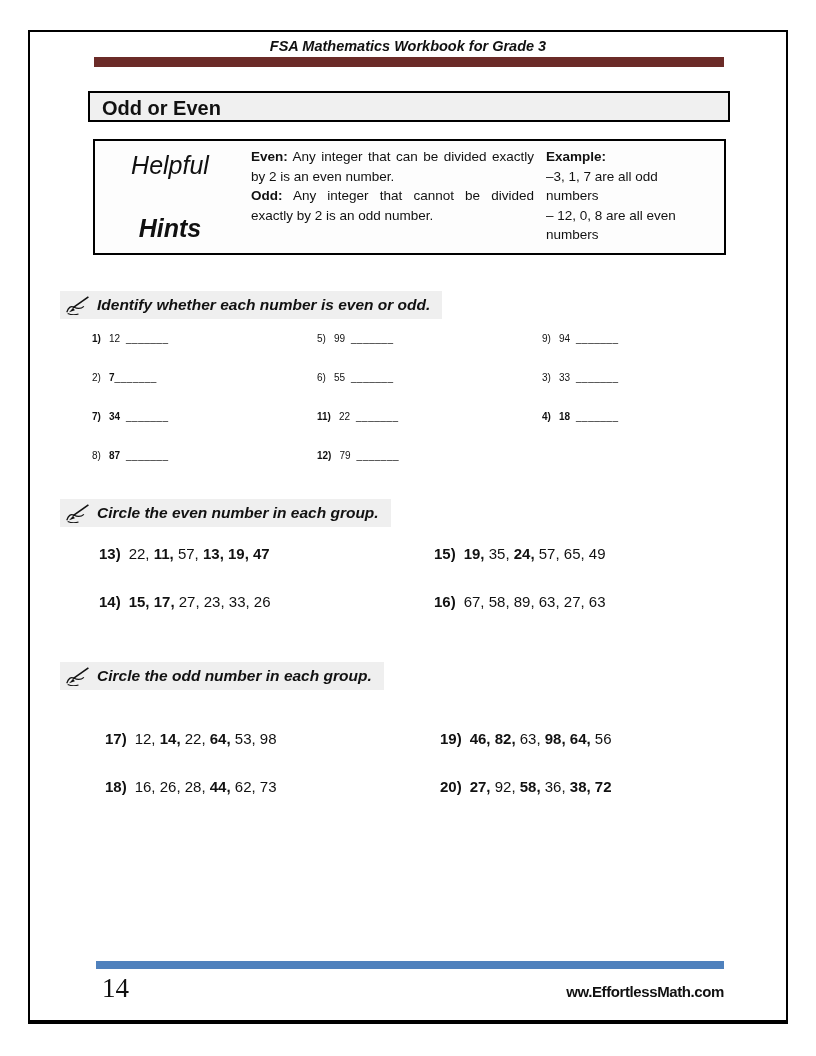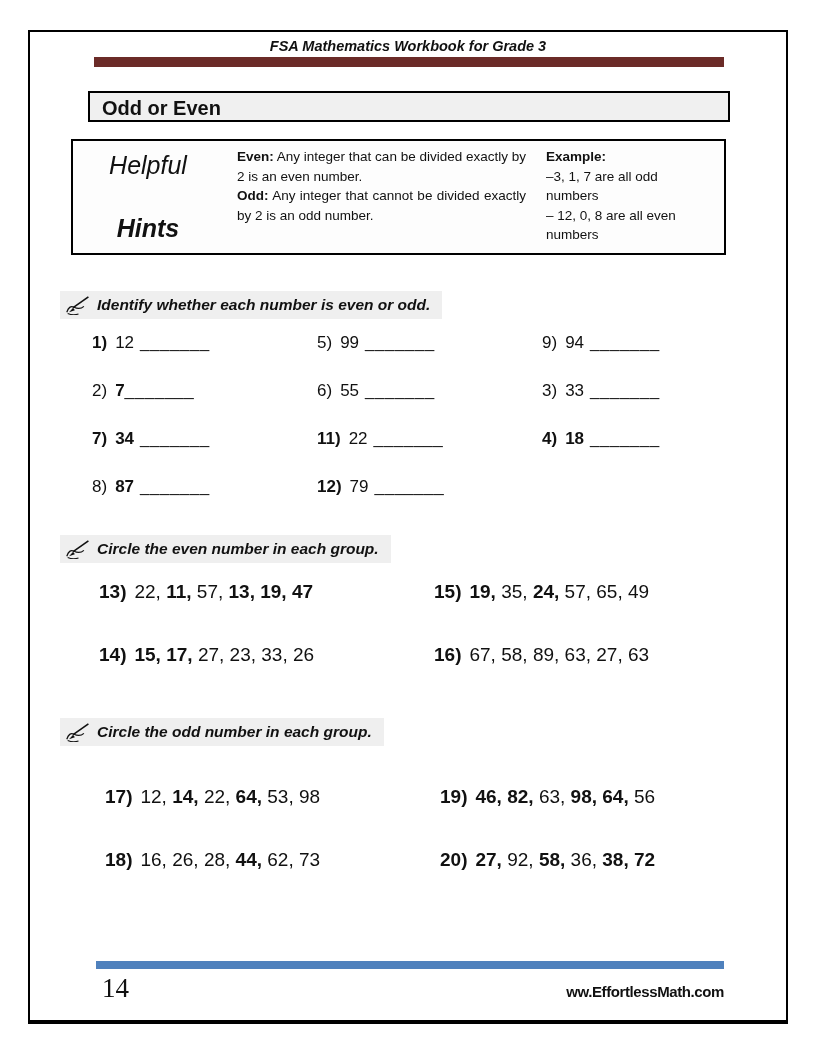--- a/index.html
+++ b/index.html
@@ -4,36 +4,36 @@
 <style>
   html,body{margin:0;padding:0;}
   .page{position:relative;width:816px;height:1056px;background:#ffffff;
         font-family:"Liberation Sans",sans-serif;color:#111;overflow:hidden;}
   .frame{position:absolute;left:28px;top:30px;width:756px;height:988px;
          border:2px solid #000;border-bottom-width:4px;background:#fff;}
   .book-title{margin-top:6px;text-align:center;font-size:14.5px;font-weight:bold;font-style:italic;}
   .top-rule{height:10px;background:#6b2b28;margin:3px 62px 0 64px;}
   .page-title-box{margin:24px 56px 0 58px;border:2px solid #000;background:#f0f0f0;
                   font-size:20px;font-weight:bold;padding:4px 12px 0;}
-  .hints-box{margin:17px 60px 0 41px;border:2px solid #000;background:#fdfdfd;
-             display:flex;gap:20px;padding:6px 10px 8px 6px;font-size:13.5px;}
+  .hints-box{margin:17px 60px 0 63px;border:2px solid #000;background:#fdfdfd;
+             display:flex;gap:12px;padding:6px 10px 8px 6px;font-size:13.5px;}
   .hints-label{width:138px;text-align:center;font-style:italic;font-size:25px;flex:none;}
   .hints-label .l1{margin-top:4px;}
   .hints-label .l2{margin-top:34px;font-weight:bold;}
   .hints-defs{flex:1;text-align:justify;line-height:1.45;}
   .hints-defs p{margin:0;}
   .hints-example{width:168px;flex:none;line-height:1.45;}
   .sec-row{margin-left:30px;}
   .sec{display:inline-flex;align-items:center;gap:5px;background:#efefef;
        font-weight:bold;font-style:italic;font-size:15.5px;padding:4px 12px 4px 5px;}
   .sec svg{flex:none;}
   .mt-s1{margin-top:36px;} .mt-s2{margin-top:38px;} .mt-s3{margin-top:52px;}
   .items3{display:grid;grid-template-columns:225px 225px 1fr;row-gap:28px;
-          margin:14px 0 0 62px;font-size:17px;}
-  .items2{display:grid;grid-template-columns:335px 1fr;row-gap:41px;font-size:19px;}
+          margin:14px 0 0 62px;font-size:10px;}
+  .items2{display:grid;grid-template-columns:335px 1fr;row-gap:31px;font-size:15px;}
   .g2{margin:18px 0 0 69px;}
   .g3{margin:40px 0 0 75px;}
   .q > span:first-child{margin-right:8px;}
   .q .val{margin-right:6px;}
   .bold{font-weight:bold;}
   .blank{letter-spacing:0.5px;}
   .footer{position:absolute;left:0;right:0;bottom:16px;}
   .footer-bar{height:8px;background:#4f81bd;margin:0 62px 0 66px;}
   .footer-row{display:flex;justify-content:space-between;align-items:baseline;
               padding:4px 62px 0 72px;}

